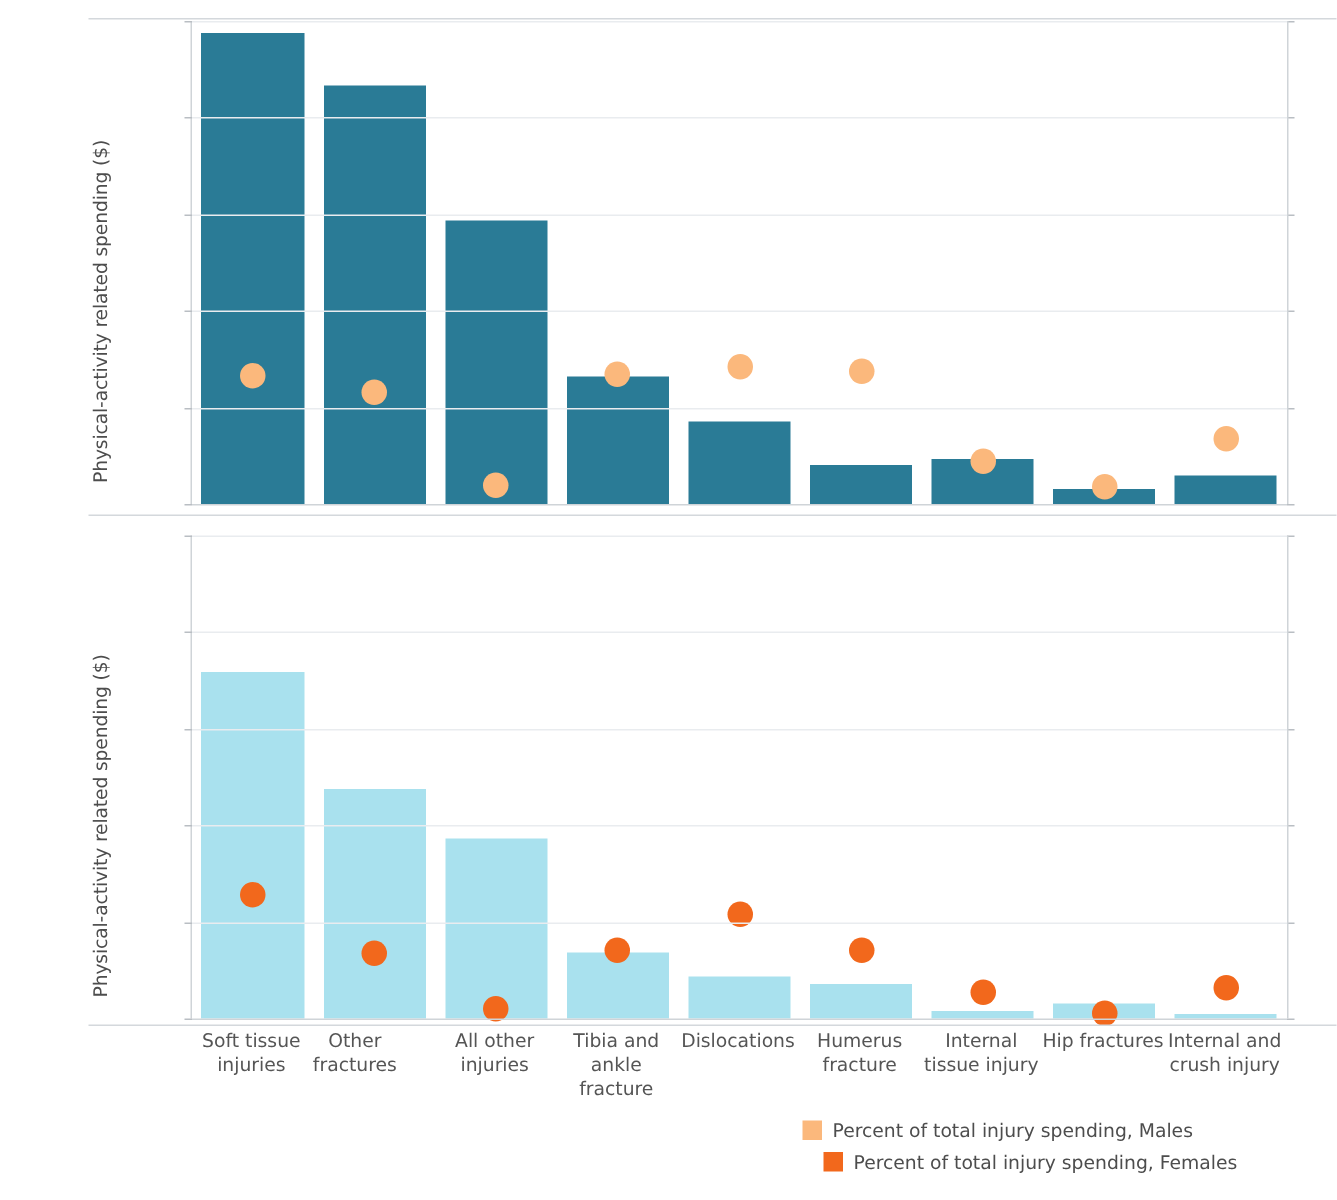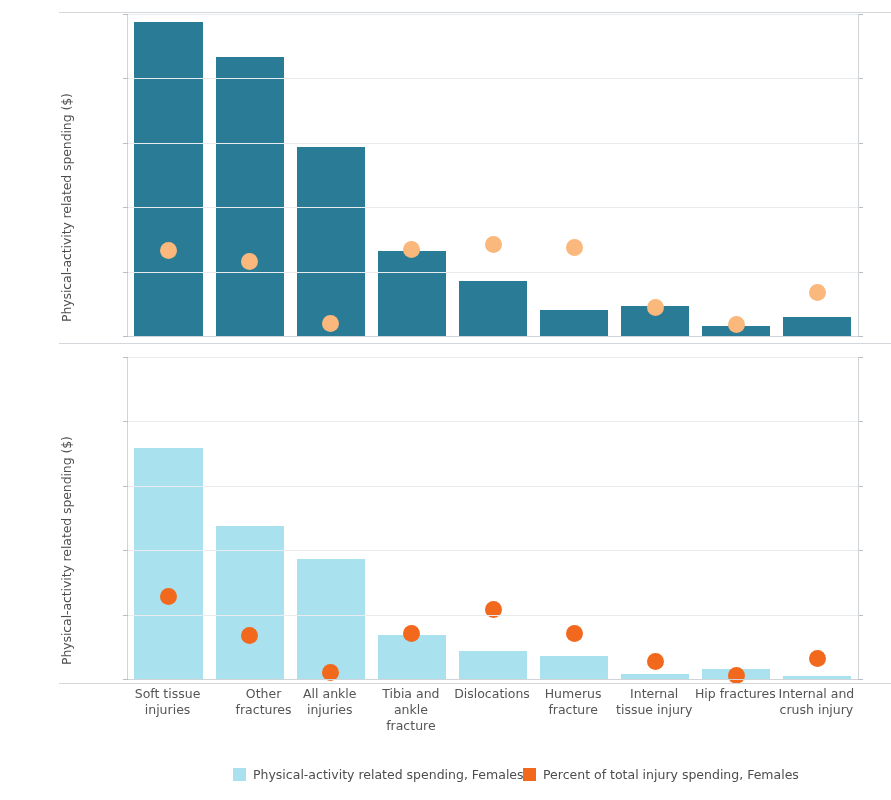--- a/index.html
+++ b/index.html
@@ -201,26 +201,26 @@
     <div class="axis-title left" style="left:22px;top:322px;">Physical-activity related spending ($)</div>
     <div class="axis-title right" style="left:866px;top:300px;">Percent of total injury spending</div>
   </div>
 
   <div class="xaxis-line"></div>
   <div id="xaxis">
       <div class="xlabel" style="left: 0px; width: 81.1111px;">
         <div>Soft tissue</div>
         <div>injuries</div>
       </div>
-      <div class="xlabel" style="left: 96px; width: 81.1111px;">
+      <div class="xlabel" style="left: 69px; width: 81.1111px;">
         <div>Other</div>
         <div>fractures</div>
       </div>
       <div class="xlabel" style="left: 162.222px; width: 81.1111px;">
-        <div>All ankle</div>
+        <div>All other</div>
         <div>injuries</div>
       </div>
       <div class="xlabel" style="left: 243.333px; width: 81.1111px;">
         <div>Tibia and</div>
         <div>ankle</div>
         <div>fracture</div>
       </div>
       <div class="xlabel" style="left: 324.444px; width: 81.1111px;">
         <div>Dislocations</div>
       </div>
@@ -235,22 +235,22 @@
       <div class="xlabel" style="left: 567.778px; width: 81.1111px;">
         <div>Hip fractures</div>
       </div>
       <div class="xlabel" style="left: 648.889px; width: 81.1111px;">
         <div>Internal and</div>
         <div>crush injury</div>
       </div>
     </div>
 
   <div id="legend">
-      <div class="legend-item" style="left: 0px; top: 21px;">
-        <span class="swatch" style="background: rgb(169, 225, 238);"></span>
-        <span class="legend-text">Physical-activity related spending, Females</span>
-      </div>
-      <div class="legend-item" style="left: 290px; top: 21px;">
+      <div class="legend-item" style="left: 302px; top: 0px;">
+        <span class="swatch" style="background: rgb(251, 184, 124);"></span>
+        <span class="legend-text">Percent of total injury spending, Males</span>
+      </div>
+      <div class="legend-item" style="left: 316px; top: 21px;">
         <span class="swatch" style="background: rgb(242, 104, 28);"></span>
         <span class="legend-text">Percent of total injury spending, Females</span>
       </div>
     </div>
 </div>
 
 </body></html>

